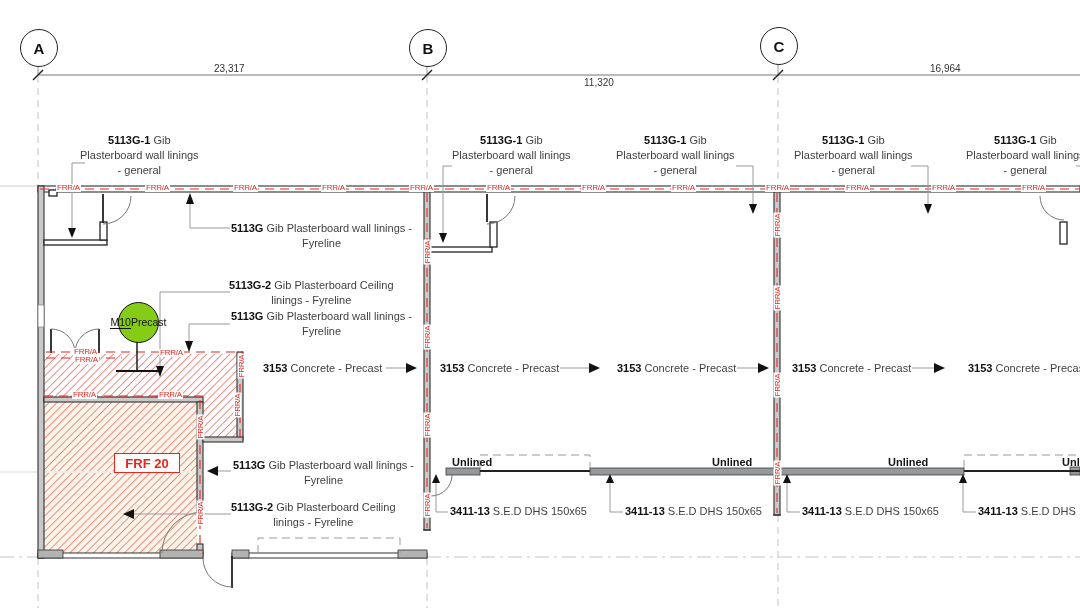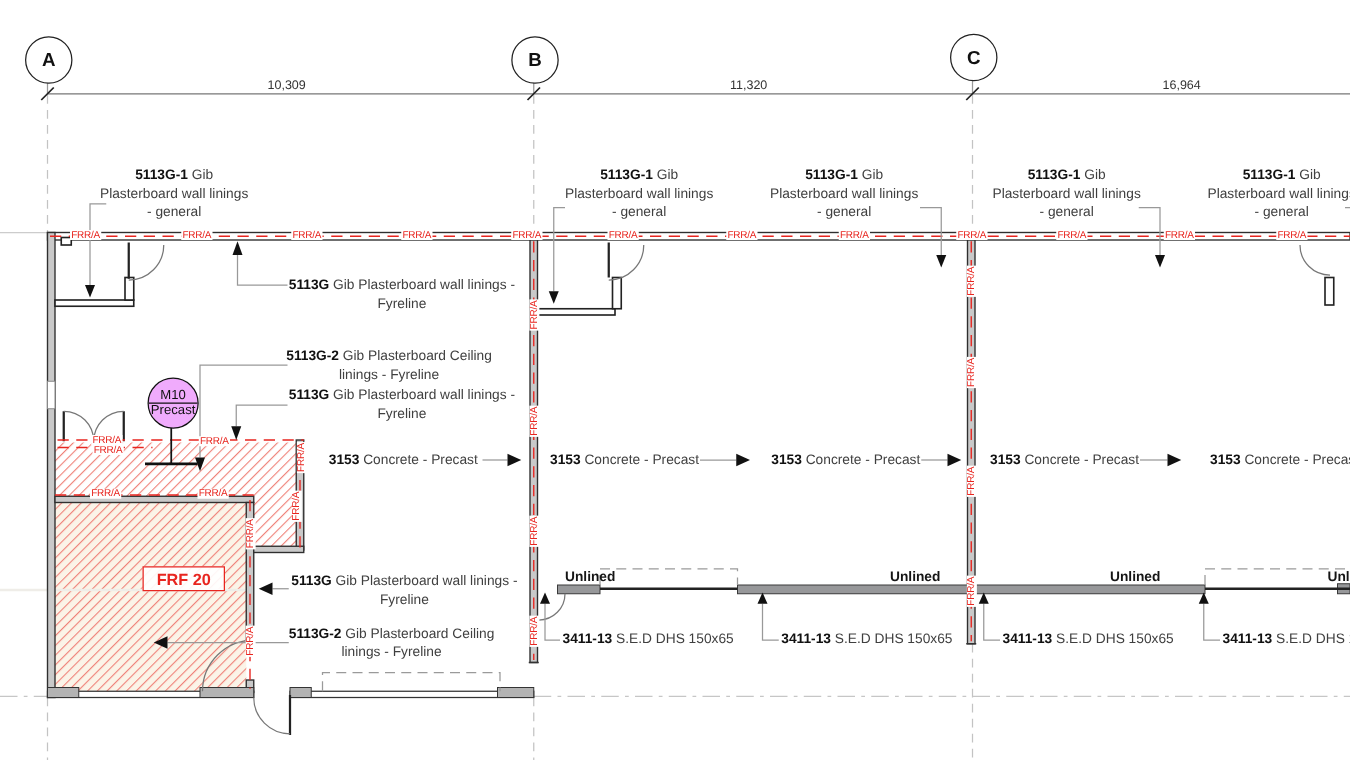--- a/index.html
+++ b/index.html
@@ -13,21 +13,21 @@
   .note{position:absolute;font-size:11px;line-height:15px;color:#3f3f3f;white-space:nowrap;z-index:6;text-align:center;}
   .note .b{font-weight:700;color:#111;}
   .unl{position:absolute;font-weight:700;font-size:11px;color:#151515;z-index:6;white-space:nowrap;}
   .frr{position:absolute;font-size:8px;line-height:8px;color:#e8251f;background:#fff;
        padding:0 1px;white-space:nowrap;z-index:5;letter-spacing:-.2px;}
   .frr.v{transform:rotate(-90deg);}
   .frf{position:absolute;left:114px;top:453px;width:64px;height:18px;border:1.3px solid #e8251f;
        background:rgba(255,255,255,.92);color:#e8251f;font-weight:700;font-size:13px;
        display:flex;align-items:center;justify-content:center;z-index:6;}
   .m10{position:absolute;left:118px;top:302px;width:39px;height:39px;border:1.4px solid #111;
-       border-radius:50%;background:#f0abfc;display:flex;flex-direction:column;align-items:center;
+       border-radius:50%;background:#84cc16;display:flex;flex-direction:row;align-items:center;
        justify-content:center;font-size:10.5px;line-height:11px;color:#111;z-index:6;}
   .m10 .t{border-bottom:1.1px solid #111;width:100%;text-align:center;}
   .m10 .d{text-align:center;}
 </style>
 </head>
 <body>
 
 <div id="canvas">
 
   <svg id="linework" width="1080" height="608" viewBox="0 0 1080 608">
@@ -188,22 +188,22 @@
     </g>
 
     <line x1="137" y1="341" x2="137" y2="371" stroke="#111" stroke-width="1.4"></line>
     <line x1="116" y1="371" x2="158" y2="371" stroke="#111" stroke-width="2.2"></line>
   </svg>
 
   <div class="bubble" style="left:20px;top:29px">A</div>
   <div class="bubble" style="left:409px;top:29px">B</div>
   <div class="bubble" style="left:760px;top:27px">C</div>
 
-  <div class="dim" style="left:214px;top:63px">10,309</div>
-  <div class="dim" style="left:584px;top:63px">11,320</div>
+  <div class="dim" style="left:214px;top:63px">23,317</div>
+  <div class="dim" style="left:584px;top:77px">11,320</div>
   <div class="dim" style="left:930px;top:63px">16,964</div>
 
   <div class="note" style="left:80px;top:133px">
     <span class="b">5113G-1</span> <span>Gib</span><br>
     <span>Plasterboard wall linings</span><br>
     <span>- general</span>
   </div>
   <div class="note" style="left:452px;top:133px">
     <span class="b">5113G-1</span> <span>Gib</span><br>
     <span>Plasterboard wall linings</span><br>

